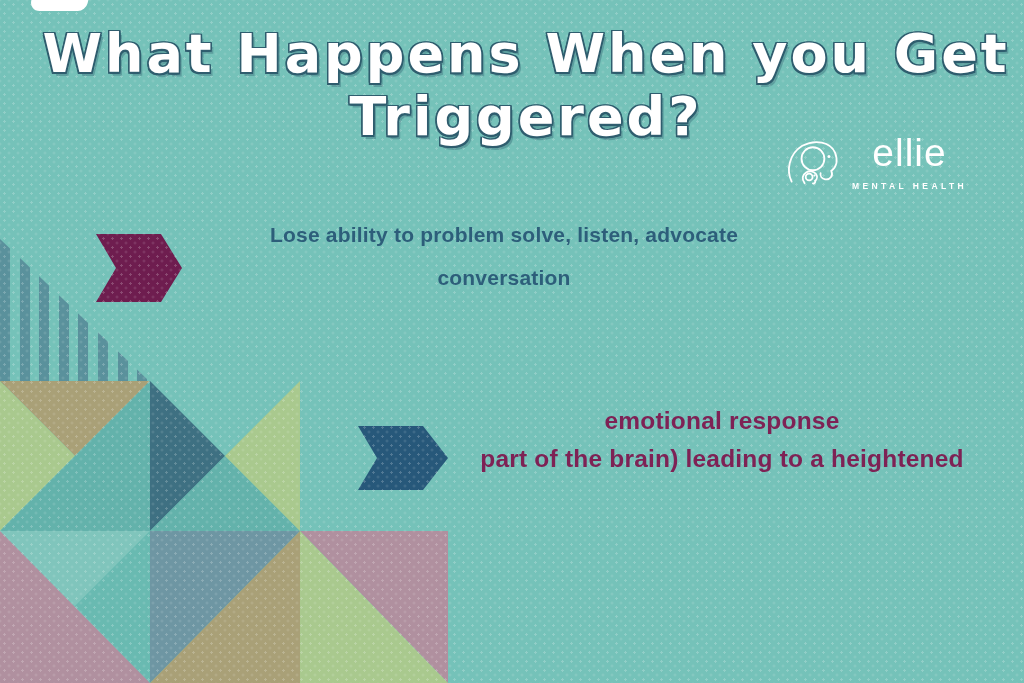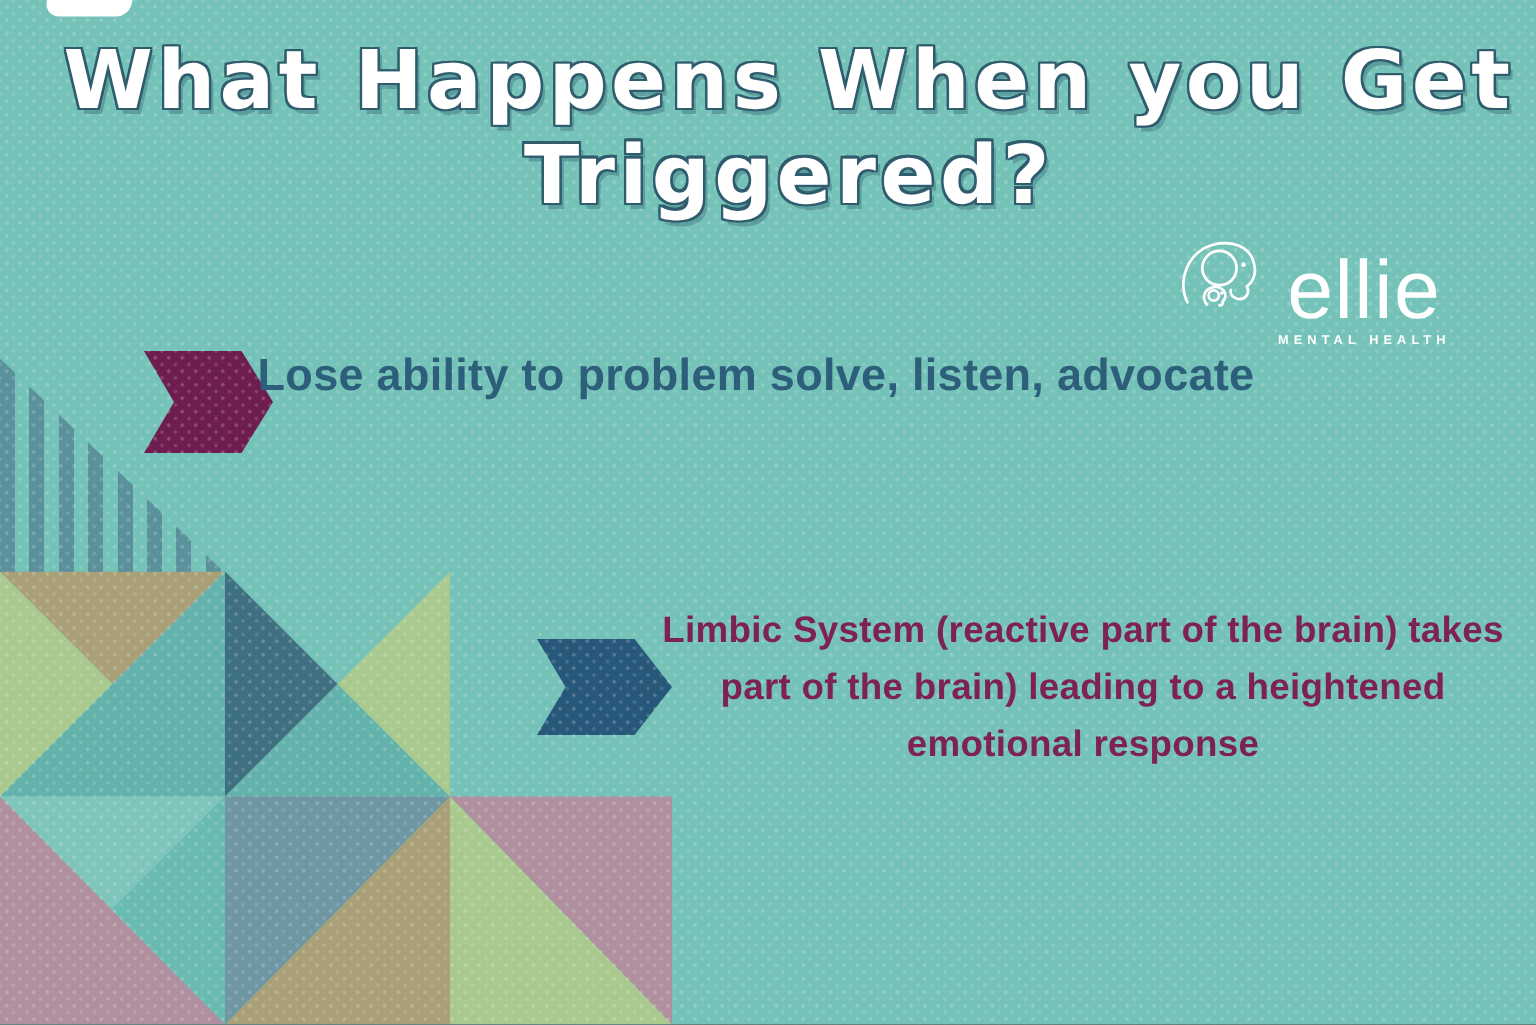--- a/index.html
+++ b/index.html
@@ -34,32 +34,32 @@
       0 -1.5px 0 #2f5d6e, 0 1.5px 0 #2f5d6e,
       3px 4px 0 rgba(47,93,110,.35);
   }
   .title span{display:block;margin-left:28px;}
   .logo{
     position:absolute;left:784px;top:130px;z-index:3;display:flex;
     align-items:center;color:#ffffff;
   }
   .logo .word{display:flex;flex-direction:column;align-items:center;margin-left:4px;}
   .logo .brand{
-    font-size:55px;line-height:46px;font-weight:normal;letter-spacing:1px;margin-top:40px;
+    font-size:39px;line-height:46px;font-weight:normal;letter-spacing:1px;
   }
   .logo .tagline{
     font-size:8.5px;letter-spacing:3.4px;margin-top:5px;font-weight:bold;
     white-space:nowrap;
     text-align:center;
   }
   .bullet{position:absolute;z-index:3;text-align:center;font-weight:bold;}
   .bullet .line{white-space:nowrap;}
   .bullet-1{
-    left:504px;top:229px;transform:translateX(-50%);
-    color:#2d5e7a;font-size:30px;line-height:43px;letter-spacing:.2px;
+    left:504px;top:213px;transform:translateX(-50%);
+    color:#2d5e7a;font-size:21px;line-height:43px;letter-spacing:.2px;
   }
   .bullet-2{
     left:722px;top:402px;transform:translateX(-50%);
     color:#7e2255;font-size:24.5px;line-height:38px;letter-spacing:.2px;
   }
   .arrow{position:absolute;z-index:1;}
   .arrow-1{left:96px;top:234px;}
   .arrow-2{left:358px;top:426px;}
   .stripes{
     position:absolute;left:0;top:237px;width:150px;height:148px;z-index:1;
@@ -124,21 +124,21 @@
       <path d="M41 59 C41.5 61 40 63 38 62.5"></path>
     </svg>
     <div class="word">
       <div class="brand">ellie</div>
       <div class="tagline">MENTAL HEALTH</div>
     </div>
   </div>
 
   <div class="bullet bullet-1">
     <div class="line">Lose ability to problem solve, listen, advocate</div>
+    <div class="line">conversation</div>
   </div>
 
   <div class="bullet bullet-2">
-    <div class="line">Limbic System (reactive part of the brain) takes</div>
+    <div class="line">emotional response</div>
     <div class="line">part of the brain) leading to a heightened</div>
-    <div class="line">emotional response</div>
   </div>
 
 </div>
 
 </body></html>

